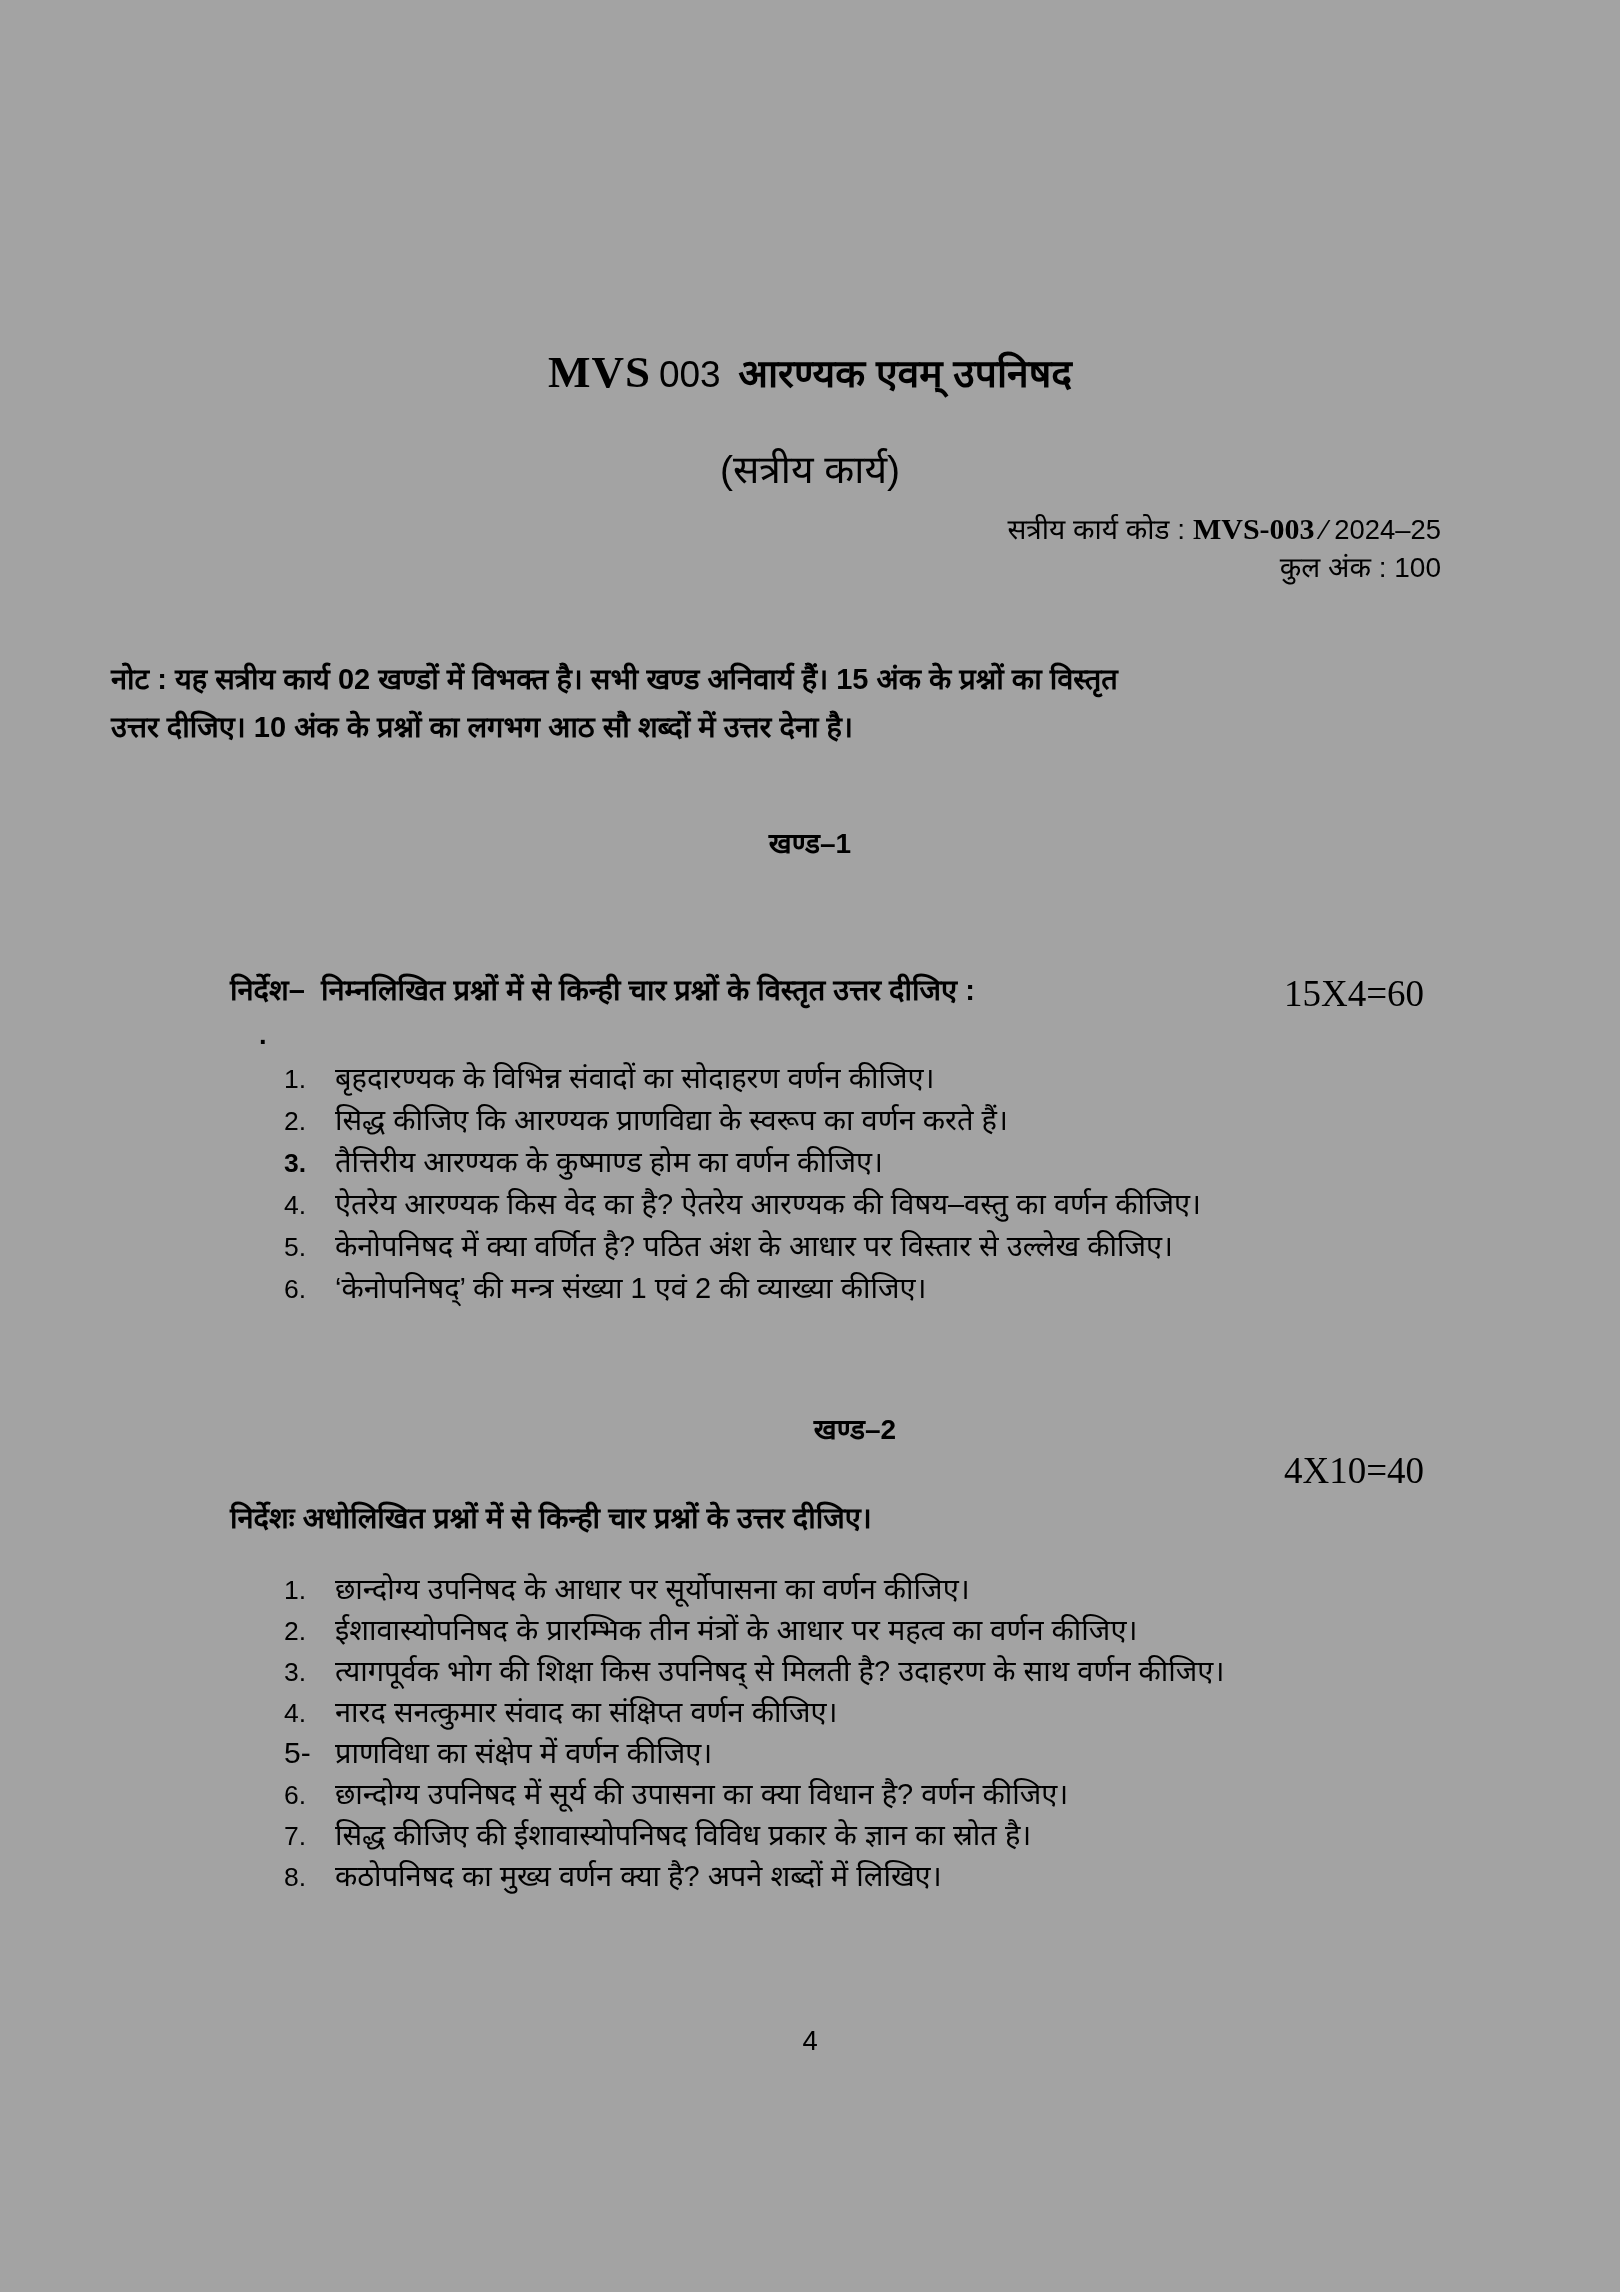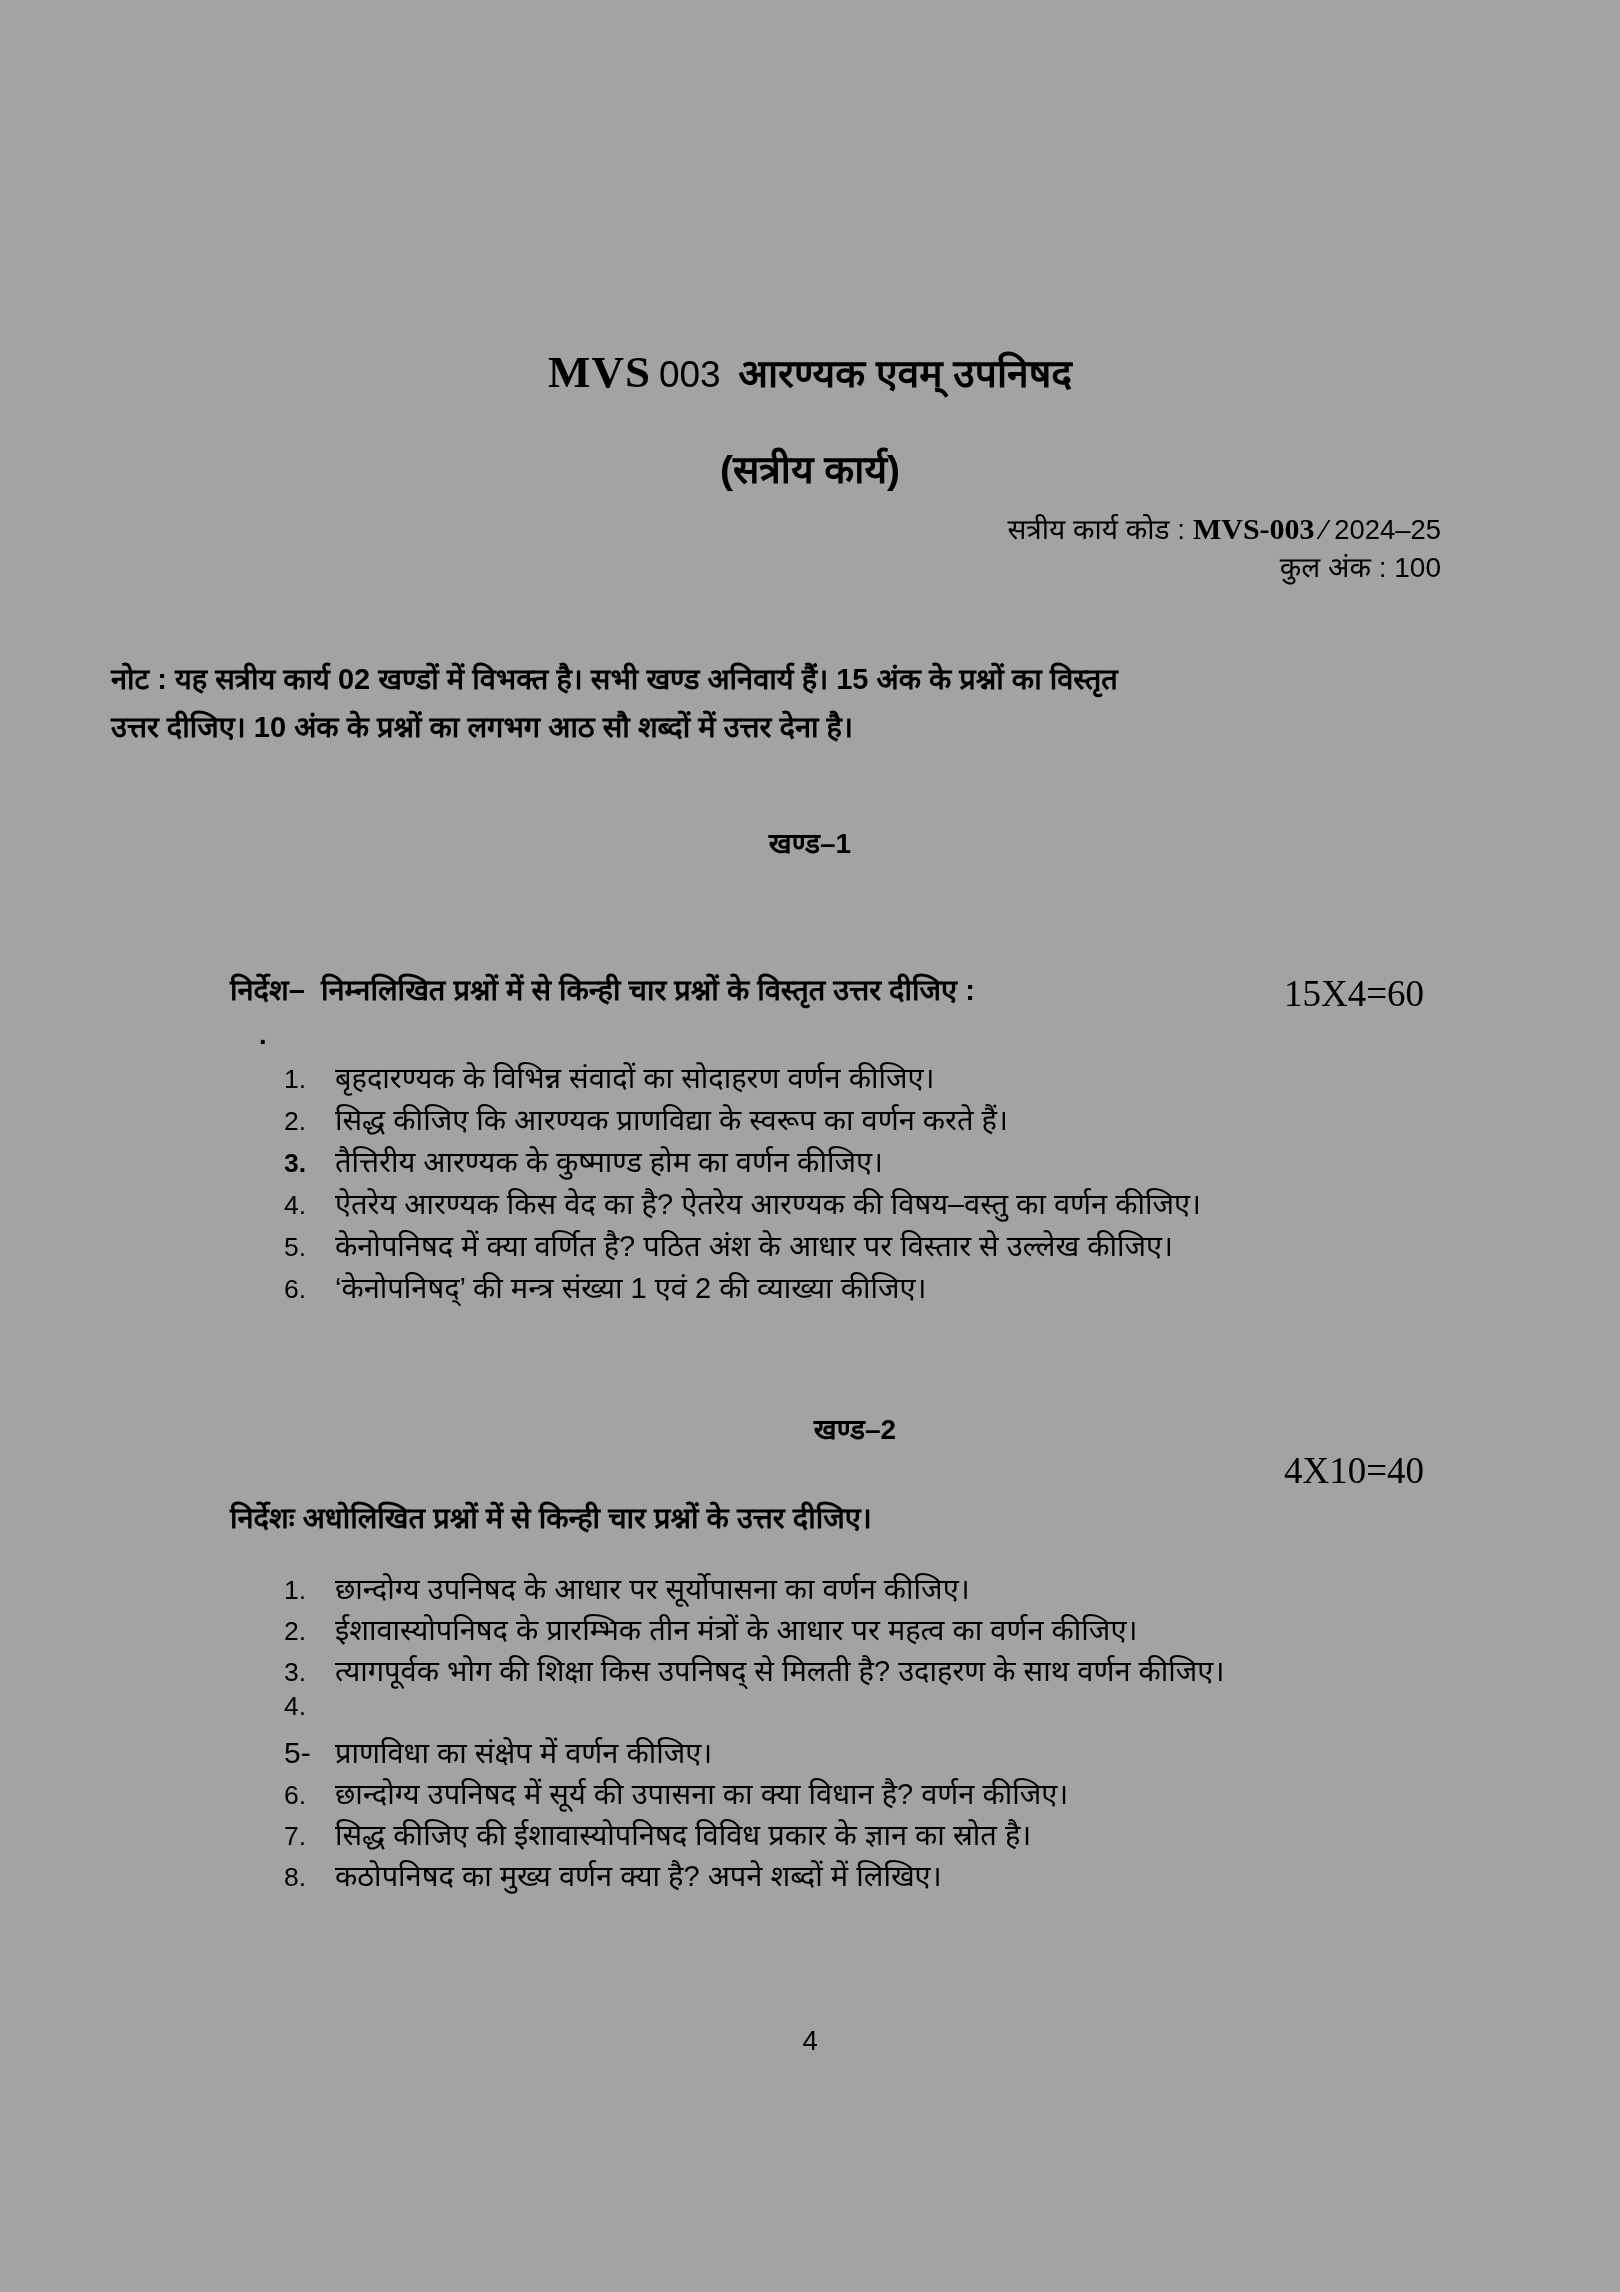--- a/index.html
+++ b/index.html
@@ -34,21 +34,21 @@
   .title .name {
     font-size: 39px;
     font-weight: bold;
     margin-left: 17.6px;
   }
   .subtitle {
     position: absolute;
     top: 441px; left: 0; width: 100%;
     text-align: center;
     font-size: 39px;
-    font-weight: bold;
+    font-weight: normal;
     white-space: nowrap;
   }
   
   .meta {
     position: absolute;
     top: 510px; right: 179px;
     text-align: right;
     font-size: 28px;
     line-height: 38px;
     white-space: nowrap;
@@ -204,20 +204,21 @@
     <div class="qrow">
         <span class="qnum">2.</span>
         <span class="qtext">ईशावास्योपनिषद के प्रारम्भिक तीन मंत्रों के आधार पर महत्व का वर्णन कीजिए।</span>
       </div>
     <div class="qrow">
         <span class="qnum">3.</span>
         <span class="qtext">त्यागपूर्वक भोग की शिक्षा किस उपनिषद् से मिलती है? उदाहरण के साथ वर्णन कीजिए।</span>
       </div>
     <div class="qrow">
         <span class="qnum">4.</span>
+        <span class="qtext">नारद सनत्कुमार संवाद का संक्षिप्त वर्णन कीजिए।</span>
       </div>
     <div class="qrow">
         <span class="qnum" style="font-size:30px">5-</span>
         <span class="qtext">प्राणविधा का संक्षेप में वर्णन कीजिए।</span>
       </div>
     <div class="qrow">
         <span class="qnum">6.</span>
         <span class="qtext">छान्दोग्य उपनिषद में सूर्य की उपासना का क्या विधान है? वर्णन कीजिए।</span>
       </div>
     <div class="qrow">

